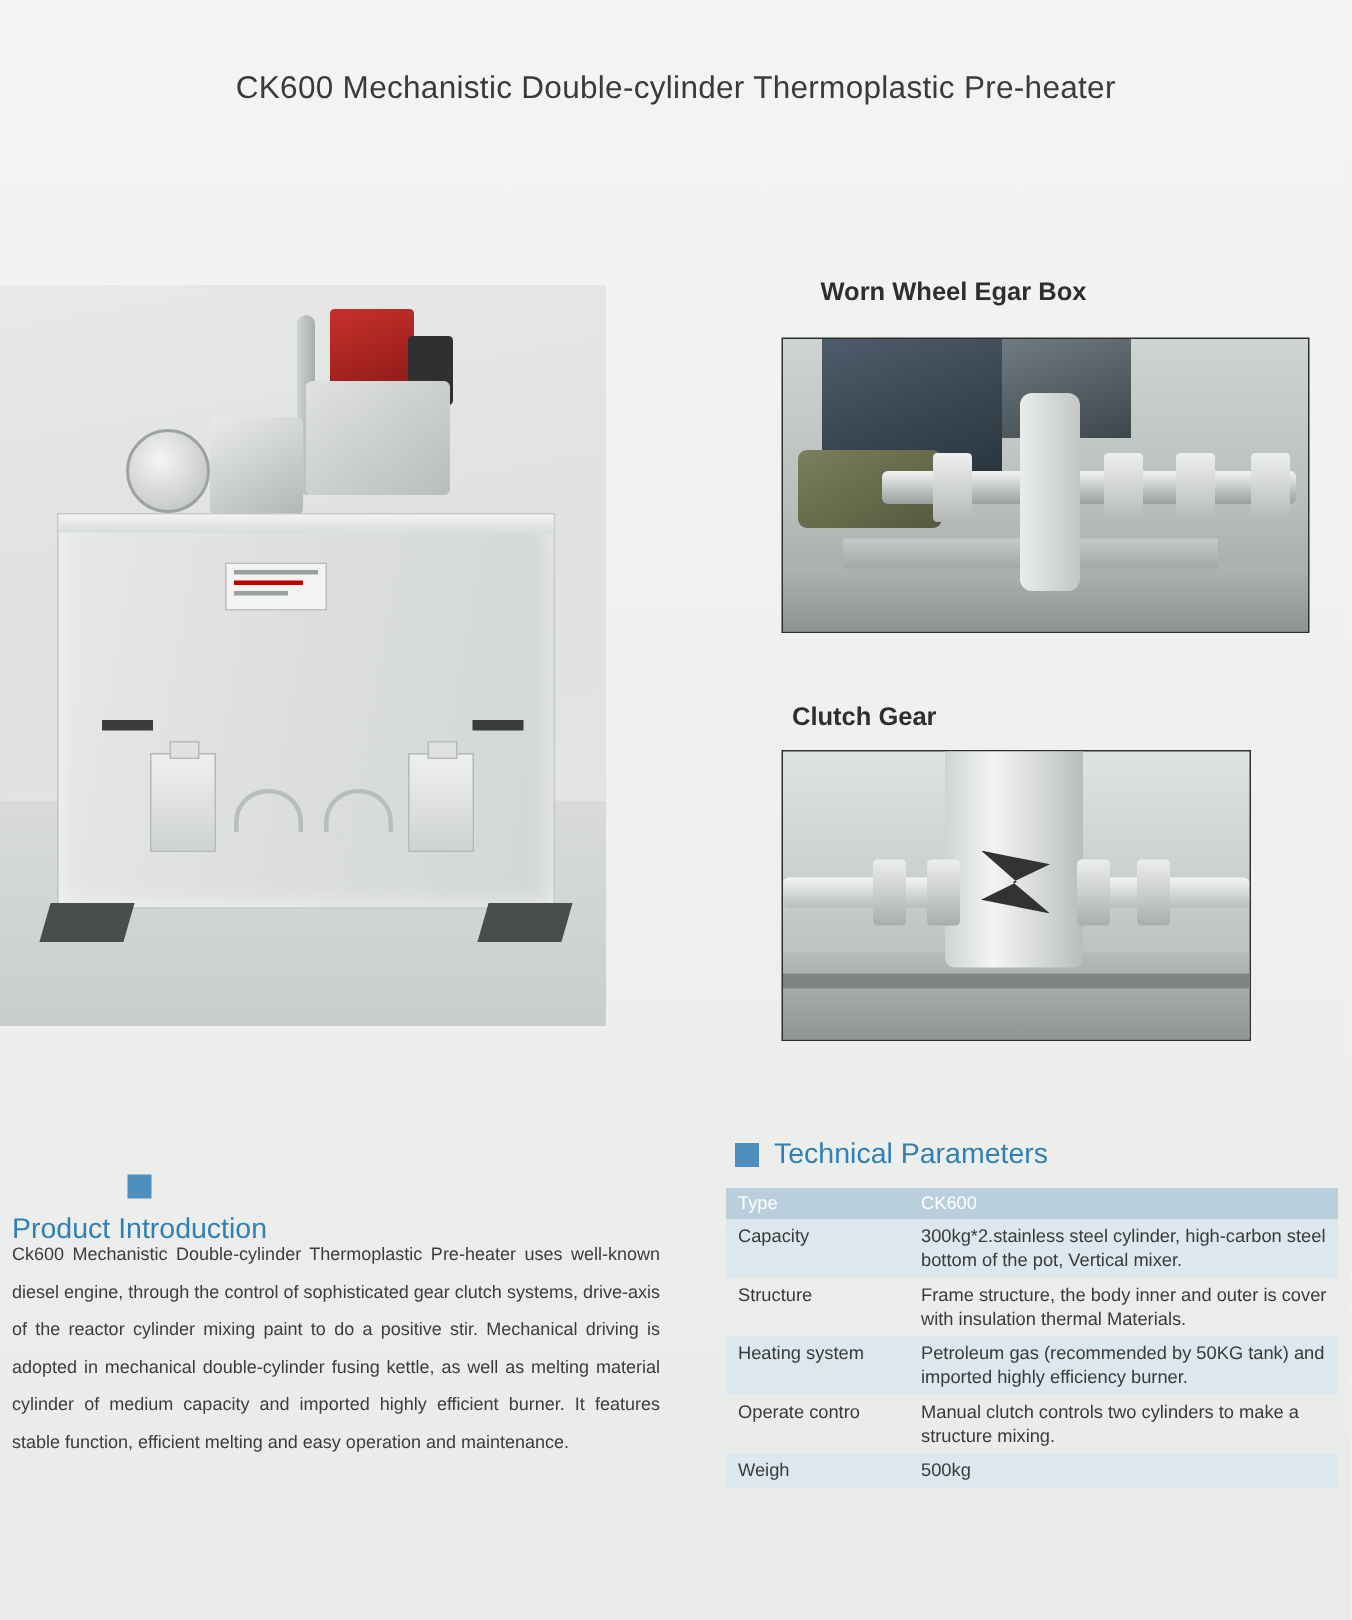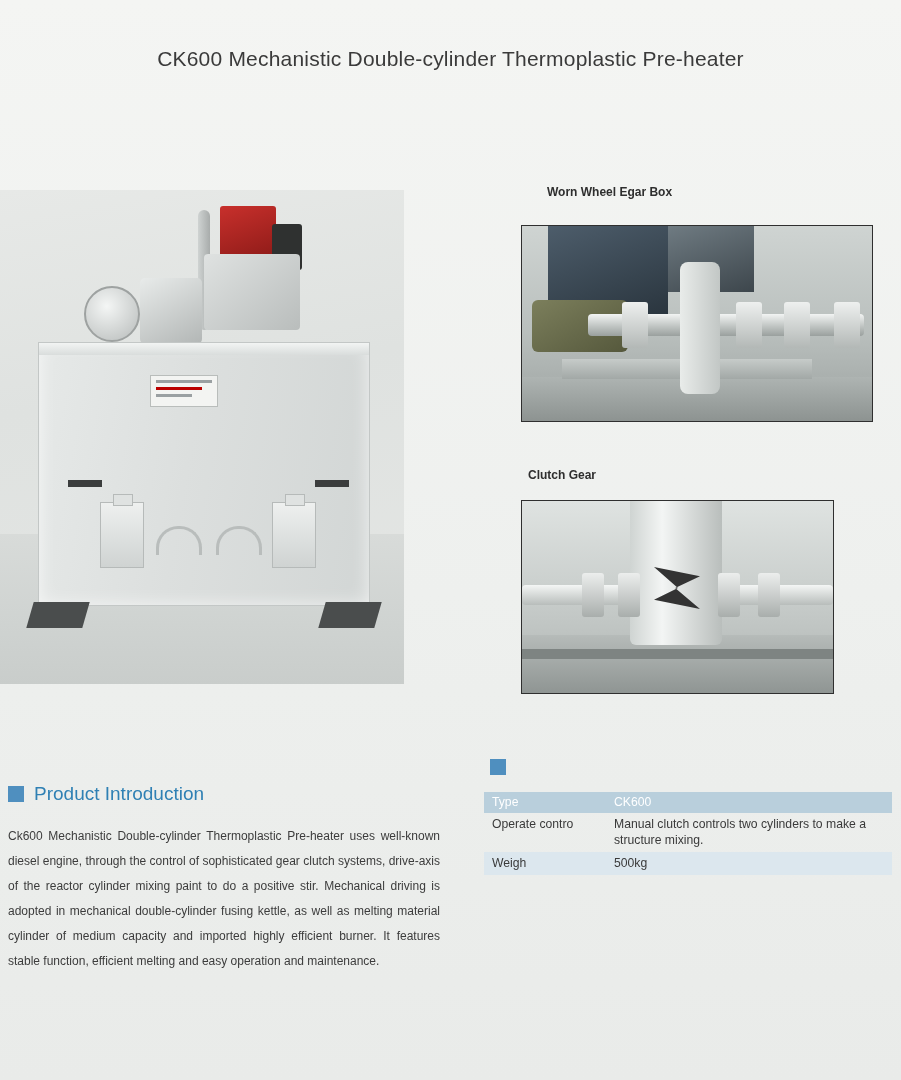--- a/index.html
+++ b/index.html
@@ -184,21 +184,21 @@
     top: 88px;
     width: 62px;
     height: 66px;
     background: linear-gradient(150deg,#e8ebea,#b2b6b5);
     border-radius: 5px;
   }
 
   
   .cap {
     position: absolute;
-    font-size: 12px;
+    font-size: 17px;
     font-weight: 700;
     color: #2e2e2e;
   }
   .cap-worn { left: 547px; top: 185px; }
   .cap-clutch { left: 528px; top: 468px; }
 
   .photo-worn {
     position: absolute;
     left: 521px;
     top: 225px;
@@ -333,21 +333,21 @@
   }
   .sec-head .sq {
     width: 16px;
     height: 16px;
     background: #4f8fbf;
   }
   .sec-head .txt {
     font-size: 19px;
     color: #2f80b4;
   }
-  .head-intro { left: 8px; top: 783px; }
+  .head-intro { left: 8px; top: 783px; flex-direction: column; }
   .head-params { left: 490px; top: 759px; }
 
   
   .intro-text {
     position: absolute;
     left: 8px;
     top: 824px;
     width: 432px;
     font-size: 12px;
     line-height: 25px;
@@ -441,27 +441,40 @@
   </div>
 
   <div class="sec-head head-intro">
     <span class="sq"></span>
     <span class="txt">Product Introduction</span>
   </div>
   <div class="intro-text">Ck600 Mechanistic Double-cylinder Thermoplastic Pre-heater uses well-known diesel engine, through the control of sophisticated gear clutch systems, drive-axis of the reactor cylinder mixing paint to do a positive stir. Mechanical driving is adopted in mechanical double-cylinder fusing kettle, as well as melting material cylinder of medium capacity and imported highly efficient burner. It features stable function, efficient melting and easy operation and maintenance.</div>
 
   <div class="sec-head head-params">
     <span class="sq"></span>
+    <span class="txt">Technical Parameters</span>
   </div>
   <table class="params">
     <tbody id="params-body">
         <tr class="header">
           <td class="k">Type</td>
           <td class="v">CK600</td>
         </tr>
+        <tr class="alt">
+          <td class="k">Capacity</td>
+          <td class="v">300kg*2.stainless steel cylinder, high-carbon steel bottom of the pot, Vertical mixer.</td>
+        </tr>
+        <tr class="plain">
+          <td class="k">Structure</td>
+          <td class="v">Frame structure, the body inner and outer is cover with insulation thermal Materials.</td>
+        </tr>
+        <tr class="alt">
+          <td class="k">Heating system</td>
+          <td class="v">Petroleum gas (recommended by 50KG tank) and imported highly efficiency burner.</td>
+        </tr>
         <tr class="plain">
           <td class="k">Operate contro</td>
           <td class="v">Manual clutch controls two cylinders to make a structure mixing.</td>
         </tr>
         <tr class="alt">
           <td class="k">Weigh</td>
           <td class="v">500kg</td>
         </tr>
       </tbody>
   </table>

